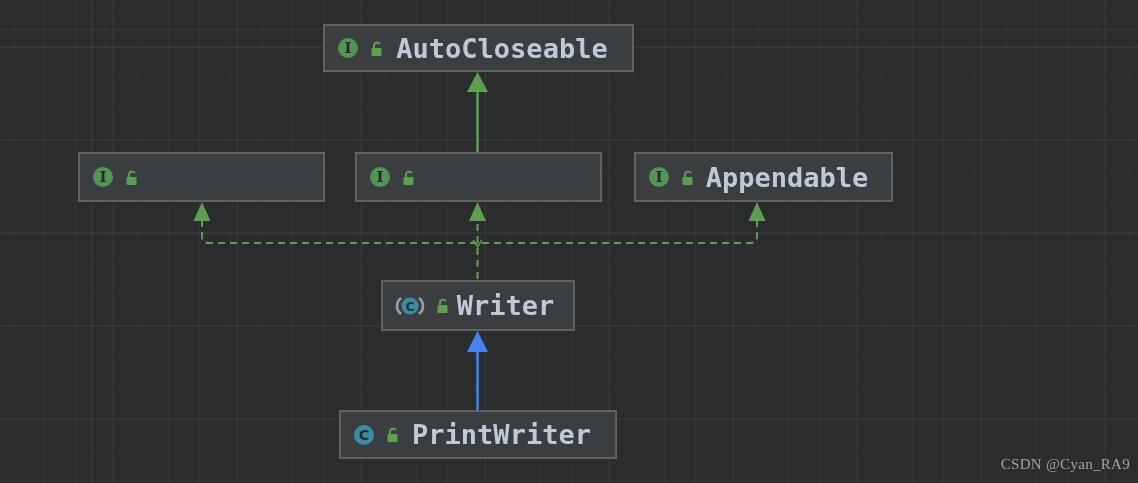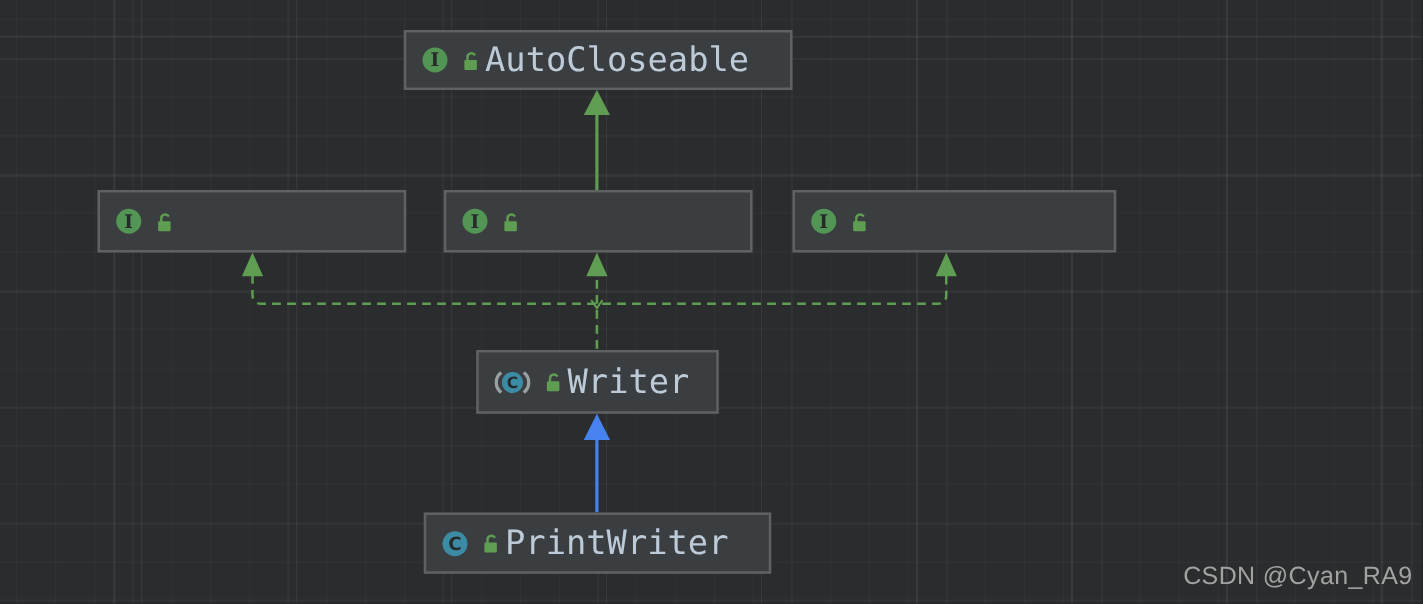--- a/index.html
+++ b/index.html
@@ -23,36 +23,36 @@
     padding:0 12px;
     background:#3b3e40;
     border:2px solid #5f6162;
     color:#bdcbd9;
     font-size:27px;
     line-height:1;
     white-space:pre;
   }
   .node .ico { flex:0 0 auto; display:block; }
   .node .lock { flex:0 0 auto; display:block; margin-left:8px; }
-  .node .label { flex:1 1 auto; padding:0 4px; }
+  .node .label { flex:1 1 auto; text-align:center; padding:0 4px;font-weight:bold; }
 
   #node-autocloseable { left:323px; top:24px;  width:311px; height:48px; }
   #node-flushable     { left:78px;  top:152px; width:247px; height:50px; }
   #node-closeable     { left:355px; top:152px; width:247px; height:50px; }
   #node-appendable    { left:634px; top:152px; width:259px; height:50px; }
   #node-writer        { left:381px; top:280px; width:194px; height:51px; }
   #node-printwriter   { left:339px; top:410px; width:278px; height:49px; }
 
   .edges { position:absolute; left:0; top:0; width:1138px; height:483px; pointer-events:none; }
 
   .watermark {
     position:absolute; right:8px; bottom:10px;
     color:#a2a2a2;
-    font-family:Liberation Sans, sans-serif;
-    font-size:20px;
+    font-family:Liberation Serif, serif;
+    font-size:15px;
     letter-spacing:0.3px;
   }
 </style>
 </head>
 <body>
 
 <div class="canvas">
 
   <svg class="edges" width="1138" height="483" viewBox="0 0 1138 483">
 
@@ -113,20 +113,21 @@
 
   <div class="node" id="node-appendable">
     <svg class="ico" width="22" height="22" viewBox="0 0 22 22">
       <circle cx="11" cy="11" r="10" fill="#539554"></circle>
       <text x="11" y="16" text-anchor="middle" font-family="DejaVu Serif, serif" font-size="15" font-weight="bold" fill="#272a2b">I</text>
     </svg>
     <svg class="lock" width="17" height="17" viewBox="0 0 17 17">
       <rect x="4.5" y="8" width="10" height="8" rx="1" fill="#5f9e52"></rect>
       <path d="M7,8.5 V6 A3.2,3.2 0 0 1 13,4.3" fill="none" stroke="#5f9e52" stroke-width="1.9"></path>
     </svg>
+    <span class="label">Appendable</span>
   </div>
 
   <div class="node" id="node-writer">
     <svg class="ico" width="30" height="22" viewBox="0 0 30 22">
       <path d="M6,3 A10,10 0 0 0 6,19" stroke="#9aa0a2" stroke-width="2.6" fill="none"></path>
       <path d="M24,3 A10,10 0 0 1 24,19" stroke="#9aa0a2" stroke-width="2.6" fill="none"></path>
       <circle cx="15" cy="11" r="8.5" fill="#3c8ba4"></circle>
       <text x="15" y="15.5" text-anchor="middle" font-family="DejaVu Sans, sans-serif" font-size="12.5" font-weight="bold" fill="#272a2b">C</text>
     </svg>
     <svg class="lock" width="17" height="17" viewBox="0 0 17 17">

